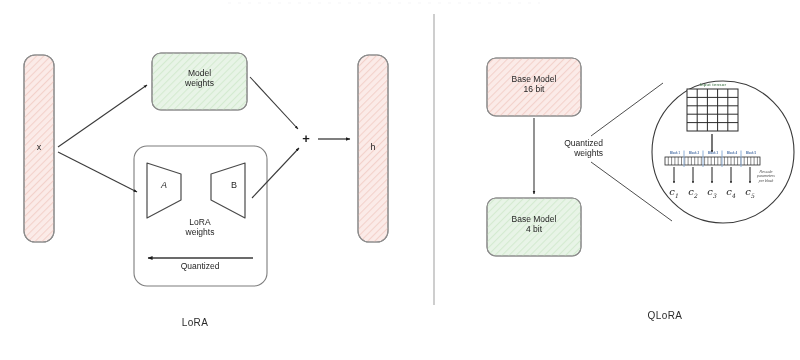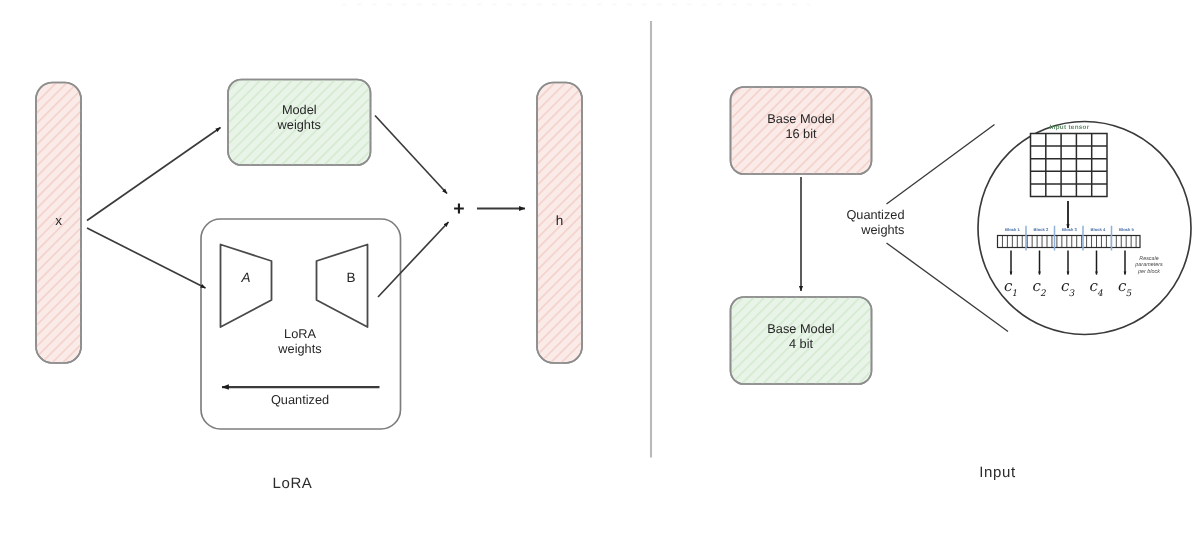--- a/index.html
+++ b/index.html
@@ -232,13 +232,13 @@
 <div class="lbl tiny-grey" style="left:746px;top:170px;width:40px;text-align:center;">Rescale
 parameters
 per block</div>
 
 <div class="lbl cvar" style="left:663px;top:186px;width:22px;"><span>c</span><sub>1</sub></div>
 <div class="lbl cvar" style="left:682px;top:186px;width:22px;"><span>c</span><sub>2</sub></div>
 <div class="lbl cvar" style="left:701px;top:186px;width:22px;"><span>c</span><sub>3</sub></div>
 <div class="lbl cvar" style="left:720px;top:186px;width:22px;"><span>c</span><sub>4</sub></div>
 <div class="lbl cvar" style="left:739px;top:186px;width:22px;"><span>c</span><sub>5</sub></div>
 
-<div class="lbl caption" style="left:625px;top:310px;width:80px;">Input</div>
+<div class="lbl caption" style="left:625px;top:310px;width:80px;">QLoRA</div>
 
 </body></html>

